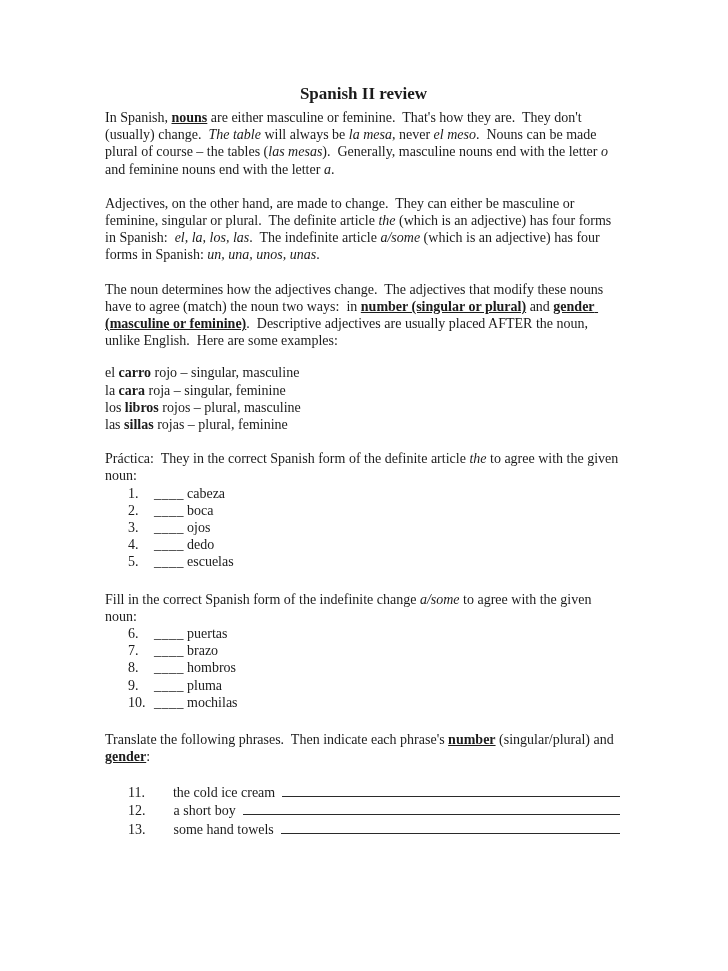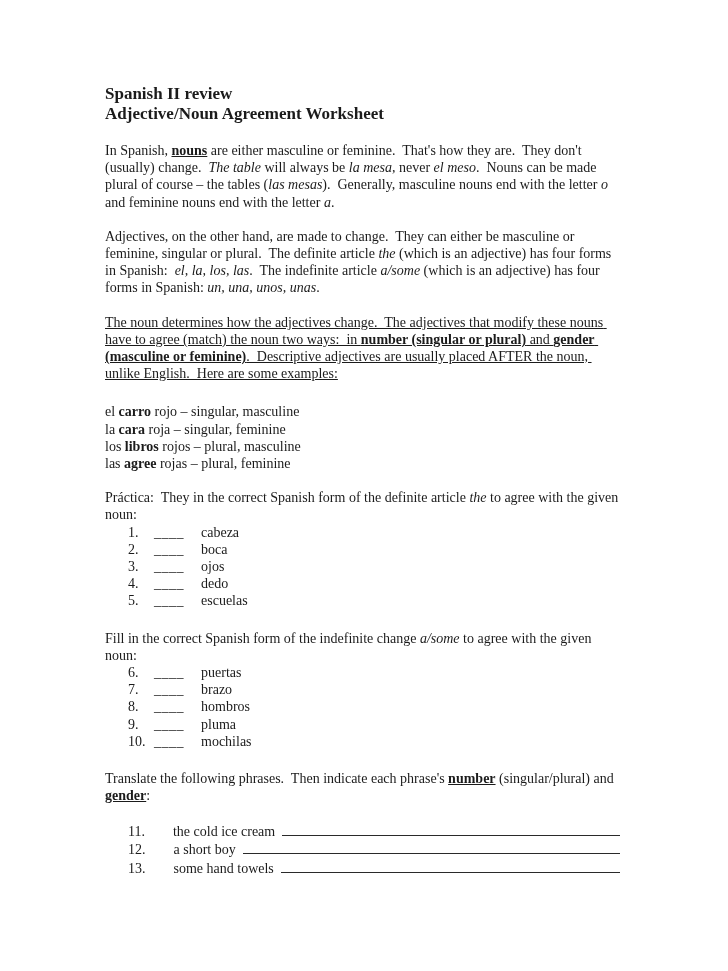--- a/index.html
+++ b/index.html
@@ -9,81 +9,80 @@
     height: 971px;
     background: #ffffff;
     box-sizing: border-box;
     padding: 84px 106px 0 105px;
     color: #1b1b1b;
     font-family: "Liberation Serif", "DejaVu Serif", serif;
     font-size: 14px;
     line-height: 17.2px;
     overflow: hidden;
   }
-  .title-block { margin-bottom: 18px; }
+  .title-block { text-align: center; margin-bottom: 5px; }
   .title-line {
     font-weight: bold;
     font-size: 17px;
     line-height: 20px;
     margin: 0;
   }
   .para { margin: 0 0 17px 0; white-space: pre-wrap; }
-  .para.tight { margin-bottom: 21px; text-decoration: underline; }
+  .para.tight { margin-bottom: 15px; }
   .b { font-weight: bold; }
   .i { font-style: italic; }
   .u { text-decoration: underline; text-align: center; }
   .examples { margin: 0 0 17px 0; }
   .example-line { white-space: pre-wrap; }
   .section-intro { margin: 0; white-space: pre-wrap; }
   .num-list { margin: 0 0 20px 0; padding-left: 23px; }
   .num-item { display: flex; align-items: baseline; }
   .num-col {
     display: inline-block;
     min-width: 26px;
     flex: 0 0 auto;
   }
   .blank-col { flex: 0 0 auto; letter-spacing: 0.5px; }
-  .word-col { margin-left: 17px; flex: 0 0 auto; }
+  .word-col { margin-left: 3px; flex: 0 0 auto; }
   .translate-list { margin: 17px 0 0 0; padding-left: 23px; }
   .translate-item { display: flex; align-items: baseline; margin-bottom: 0.3px; }
   .t-num { flex: 0 0 auto; margin-right: 4px; }
   .t-phrase { flex: 0 0 auto; white-space: pre; margin-left: 24px; }
   .answer-line {
     flex: 1 1 auto;
     border-bottom: 1.2px solid #2a2a2a;
     height: 13px;
     margin-left: 7px;
     margin-right: 2px;
   }
 </style>
 </head>
 <body>
 
 <div class="page">
 
   <div class="title-block">
     <p class="title-line">Spanish II review</p>
-    <p class="title-line">Adjective/Noun Agreement Worksheet</p>
   </div>
 
   <p class="para"><span>In Spanish, </span><span class="b u">nouns</span><span> are either masculine or feminine.  That's how they are.  They don't (usually) change.  </span><span class="i">The table</span><span> will always be </span><span class="i">la mesa</span><span>, never </span><span class="i">el meso</span><span>.  Nouns can be made plural of course – the tables (</span><span class="i">las mesas</span><span>).  Generally, masculine nouns end with the letter </span><span class="i">o</span><span> and feminine nouns end with the letter </span><span class="i">a</span><span>.</span></p>
 
   <p class="para"><span>Adjectives, on the other hand, are made to change.  They can either be masculine or feminine, singular or plural.  The definite article </span><span class="i">the</span><span> (which is an adjective) has four forms in Spanish:  </span><span class="i">el, la, los, las</span><span>.  The indefinite article </span><span class="i">a/some</span><span> (which is an adjective) has four forms in Spanish: </span><span class="i">un, una, unos, unas</span><span>.</span></p>
 
   <p class="para tight"><span>The noun determines how the adjectives change.  The adjectives that modify these nouns have to agree (match) the noun two ways:  in </span><span class="b u">number (singular or plural)</span><span> and </span><span class="b u">gender (masculine or feminine)</span><span>.  Descriptive adjectives are usually placed AFTER the noun, unlike English.  Here are some examples:</span></p>
 
   <div class="examples">
 
       <div class="example-line"><span>el </span><span class="b">carro</span><span> rojo – singular, masculine</span></div>
 
       <div class="example-line"><span>la </span><span class="b">cara</span><span> roja – singular, feminine</span></div>
 
       <div class="example-line"><span>los </span><span class="b">libros</span><span> rojos – plural, masculine</span></div>
 
-      <div class="example-line"><span>las </span><span class="b">agree</span><span> rojas – plural, feminine</span></div>
+      <div class="example-line"><span>las </span><span class="b">sillas</span><span> rojas – plural, feminine</span></div>
     </div>
 
   <p class="section-intro"><span>Práctica:  They in the correct Spanish form of the definite article </span><span class="i">the</span><span> to agree with the given noun:</span></p>
   <div class="num-list">
 
       <div class="num-item">
         <span class="num-col">1.</span>
         <span class="blank-col">____</span>
         <span class="word-col">cabeza</span>
       </div>

